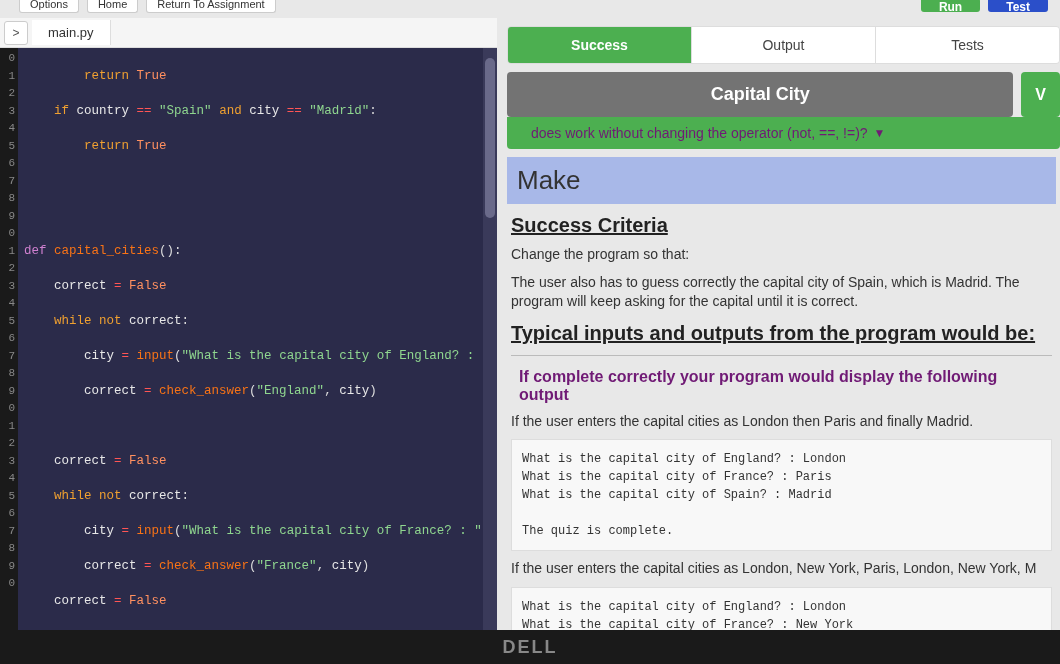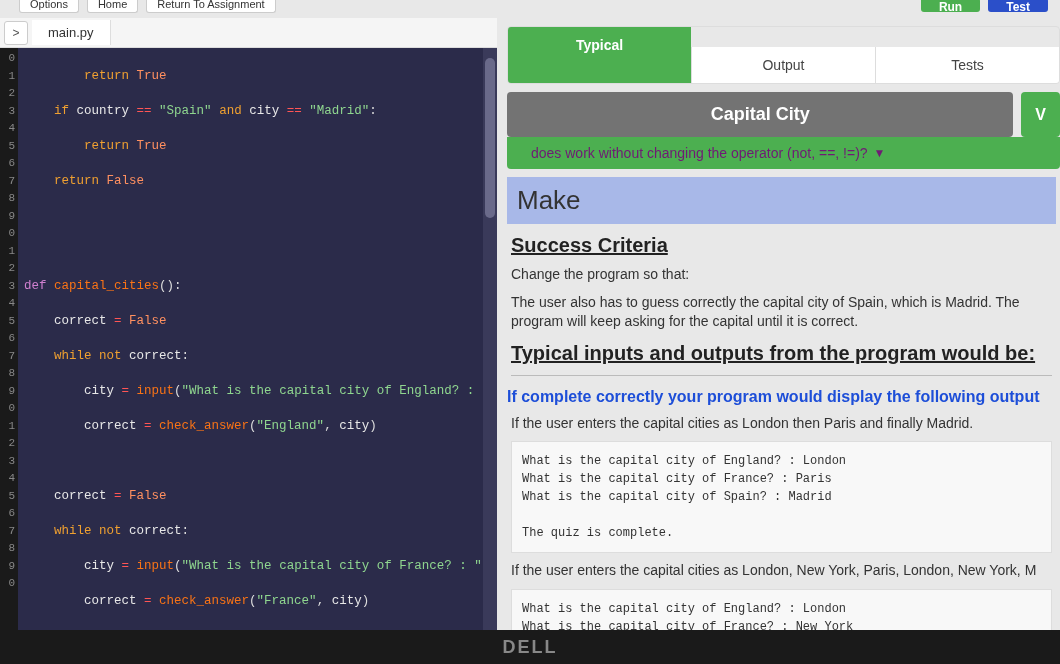--- a/index.html
+++ b/index.html
@@ -25,33 +25,33 @@
 .str { color: #8fd68f; }
 .ident { color: #e8e8e8; }
 .op { color: #ff5555; }
 .bool { color: #ff9060; }
 .scrollbar-v { position: absolute; right: 0; top: 0; width: 14px; height: 100%; background: #3a3a5a; }
 .thumb-v { position: absolute; right: 2px; top: 10px; width: 10px; height: 160px; background: #6a6a8a; border-radius: 5px; }
 .right-panel { flex: 1; padding: 0 0 0 10px; display: flex; flex-direction: column; overflow: hidden; }
 .tabs-row { display: flex; margin: 8px 0; border: 1px solid #ddd; border-radius: 4px; overflow: hidden; }
 .tab { flex: 1; text-align: center; padding: 10px 0; font-size: 14px; background: #fff; cursor: pointer; color: #444; }
 .tab.active { background: #4CAF50; color: #fff; font-weight: bold; }
-.tab + .tab { border-left: 1px solid #ddd; margin-top: 20px; }
+.tab + .tab { border-left: 1px solid #ddd; }
 .header-row { display: flex; gap: 8px; margin-bottom: 0; }
 .title-bar { flex: 1; background: #737373; color: #fff; text-align: center; padding: 12px 0; font-weight: bold; font-size: 18px; border-radius: 4px; }
 .v-btn { background: #4CAF50; color: #fff; padding: 12px 14px; font-weight: bold; font-size: 16px; border-radius: 4px; border: none; cursor: pointer; }
 .green-bar { background: #4CAF50; color: #701a75; padding: 8px 24px; font-size: 14px; display: flex; align-items: center; border-radius: 0 0 4px 4px; }
 .green-bar .chev { margin-left: 6px; font-size: 12px; }
 .content { flex: 1; overflow-y: auto; padding: 0 4px 0 0; }
 .make-section { background: #a8b8e8; padding: 8px 10px; margin-top: 8px; }
 .make-section h2 { font-size: 26px; font-weight: normal; color: #333; }
 .content h3 { font-size: 20px; text-decoration: underline; margin: 10px 0 8px 0; color: #222; padding: 0 4px; }
 .content p { font-size: 14px; color: #333; margin: 8px 4px; line-height: 1.4; }
 .content hr { border: none; border-top: 1px solid #bbb; margin: 10px 4px; }
-.content h4 { font-size: 16px; font-weight: bold; margin: 12px 0 8px; color: #1d4ed8; }
+.content h4 { font-size: 16px; font-weight: bold; margin: 12px 12px 8px; color: #701a75; }
 .code-out { background: #f8f8f8; border: 1px solid #ddd; padding: 10px; font-family: 'Courier New', monospace; font-size: 12px; color: #333; margin: 8px 4px; white-space: pre-wrap; line-height: 1.5; }
 .bottom-bar { position: absolute; bottom: 0; left: 0; right: 0; height: 34px; background: #1a1a1a; display: flex; align-items: center; justify-content: center; }
 .dell { color: #888; font-size: 18px; font-weight: bold; letter-spacing: 2px; }
 </style>
 </head>
 <body>
 
 <div class="top-bar">
   <button class="top-btn-partial">Options</button>
   <button class="top-btn-partial">Home</button>
@@ -98,21 +98,20 @@
           <div>6</div>
           <div>7</div>
           <div>8</div>
           <div>9</div>
           <div>0</div>
       </div>
       <div class="code-area">
 <div class="code-line"><span>        </span><span class="kw">return</span><span> </span><span class="bool">True</span></div>
 <div class="code-line"><span>    </span><span class="kw">if</span><span> </span><span class="ident">country</span><span> </span><span class="op">==</span><span> </span><span class="str">"Spain"</span><span> </span><span class="kw">and</span><span> </span><span class="ident">city</span><span> </span><span class="op">==</span><span> </span><span class="str">"Madrid"</span><span>:</span></div>
 <div class="code-line"><span>        </span><span class="kw">return</span><span> </span><span class="bool">True</span></div>
-<div class="code-line"><span>    </span><span class="kw">return</span><span> </span><span class="bool">False</span></div>
 <div class="code-line"></div>
 <div class="code-line"></div>
 <div class="code-line"><span class="def">def</span><span> </span><span class="fn">capital_cities</span><span>():</span></div>
 <div class="code-line"><span>    </span><span class="ident">correct</span><span> </span><span class="op">=</span><span> </span><span class="bool">False</span></div>
 <div class="code-line"><span>    </span><span class="kw">while</span><span> </span><span class="kw">not</span><span> </span><span class="ident">correct</span><span>:</span></div>
 <div class="code-line"><span>        </span><span class="ident">city</span><span> </span><span class="op">=</span><span> </span><span class="fn">input</span><span>(</span><span class="str">"What is the capital city of England? : "</span><span>)</span></div>
 <div class="code-line"><span>        </span><span class="ident">correct</span><span> </span><span class="op">=</span><span> </span><span class="fn">check_answer</span><span>(</span><span class="str">"England"</span><span>, </span><span class="ident">city</span><span>)</span></div>
 <div class="code-line"></div>
 <div class="code-line"><span>    </span><span class="ident">correct</span><span> </span><span class="op">=</span><span> </span><span class="bool">False</span></div>
 <div class="code-line"><span>    </span><span class="kw">while</span><span> </span><span class="kw">not</span><span> </span><span class="ident">correct</span><span>:</span></div>
@@ -131,21 +130,21 @@
 
       </div>
       <div class="scrollbar-v">
         <div class="thumb-v"></div>
       </div>
     </div>
   </div>
 
   <div class="right-panel">
     <div class="tabs-row">
-      <div class="tab active">Typical</div>
+      <div class="tab active">Success</div>
       <div class="tab">Output</div>
       <div class="tab">Tests</div>
     </div>
     <div class="header-row">
       <div class="title-bar">Capital City</div>
       <button class="v-btn">V</button>
     </div>
     <div class="green-bar">
       <span>does work without changing the operator (not, ==, !=)?</span>
       <span class="chev">▼</span>

